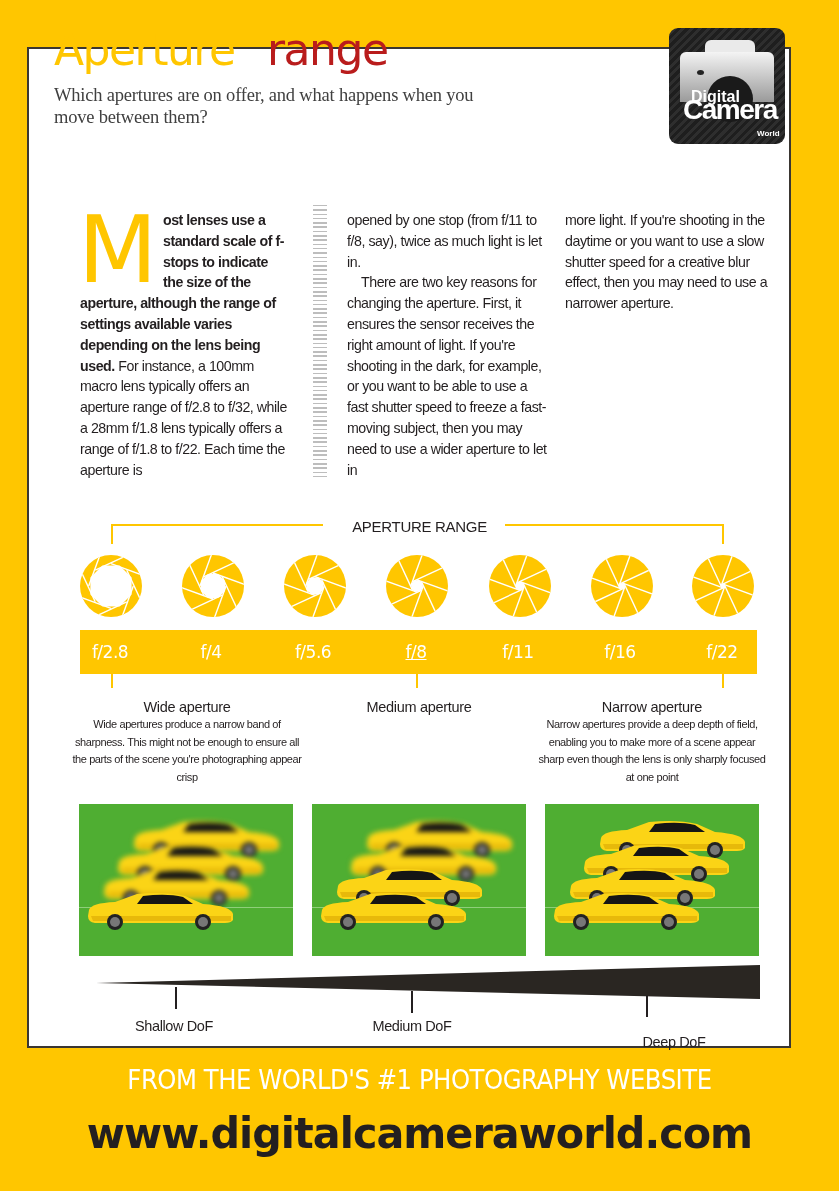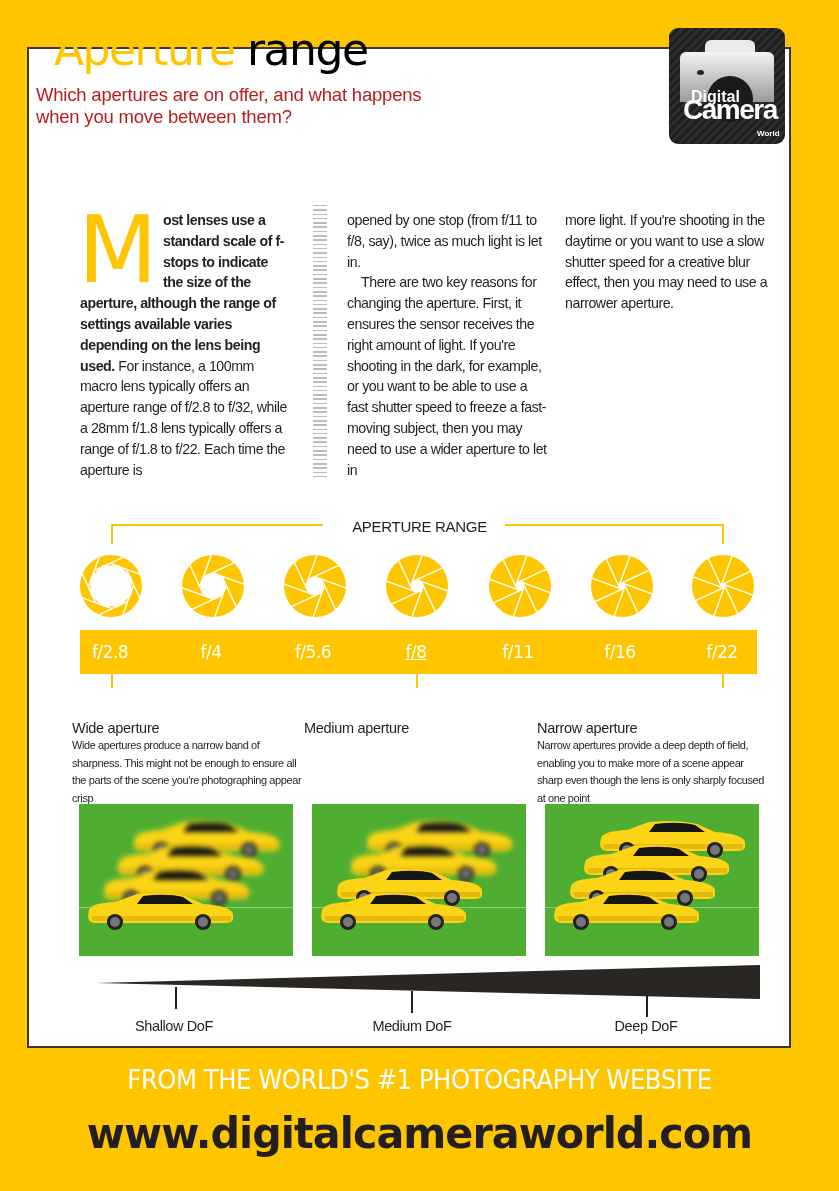--- a/index.html
+++ b/index.html
@@ -1,21 +1,21 @@
 <!DOCTYPE html>
 <html><head>
 <meta charset="utf-8">
 <style>
   html,body{margin:0;padding:0;}
   body{width:839px;height:1191px;background:#ffc600;position:relative;overflow:hidden;font-family:"Liberation Sans",sans-serif;color:#231f20;}
   .page{position:absolute;left:27px;top:47px;width:764px;height:1001px;background:#fff;border:2px solid #3a3631;box-sizing:border-box;}
   .title{position:absolute;left:54px;top:25px;font-family:"DejaVu Sans",sans-serif;font-size:44px;letter-spacing:-1.5px;line-height:50px;white-space:nowrap;}
   .title .y{color:#ffc600;}
-  .title .k{color:#000000;}
-  .subtitle{position:absolute;left:36px;top:84px;width:420px;font-family:Liberation Sans, sans-serif;font-size:18.5px;line-height:22px;color:#b91c1c;letter-spacing:-0.2px;}
+  .title .k{color:#b91c1c;margin-left:20px;}
+  .subtitle{position:absolute;left:54px;top:84px;width:420px;font-family:Liberation Serif, serif;font-size:18.5px;line-height:22px;color:#404040;letter-spacing:-0.2px;}
   .logo{position:absolute;left:669px;top:28px;width:116px;height:116px;border-radius:9px;background:repeating-linear-gradient(135deg,#1e1e1e 0 3px,#2e2e2e 3px 6px);overflow:hidden;}
   .logo .cam{position:absolute;left:11px;top:24px;width:94px;height:50px;background:linear-gradient(#f4f4f4,#9a9a9a);border-radius:6px 6px 0 0;}
   .logo .hump{position:absolute;left:36px;top:12px;width:50px;height:16px;background:#eaeaea;border-radius:6px 6px 0 0;}
   .logo .lens{position:absolute;left:38px;top:48px;width:46px;height:46px;border-radius:50%;background:#1a1a1a;}
   .logo .dot{position:absolute;left:28px;top:42px;width:7px;height:5px;border-radius:50%;background:#222;}
   .logo .t1{position:absolute;left:22px;top:60px;color:#fff;font-size:16px;font-weight:bold;}
   .logo .t2{position:absolute;left:14px;top:66px;color:#fff;font-size:28px;font-weight:bold;letter-spacing:-1.5px;font-family:"Liberation Sans",sans-serif;}
   .logo .t3{position:absolute;left:88px;top:101px;color:#fff;font-size:8px;font-weight:bold;}
   .col{position:absolute;top:210px;font-family:"Liberation Sans",sans-serif;font-size:14.2px;line-height:20.8px;letter-spacing:-0.45px;color:#231f20;}
   .col1{left:80px;width:210px;}
@@ -23,21 +23,21 @@
   .col3{left:565px;width:205px;}
   .dropcap{float:left;font-family:"DejaVu Sans",sans-serif;font-size:92px;line-height:74px;color:#ffc600;margin:4px 6px 0 -2px;font-weight:normal;}
   .lead{font-weight:bold;}
   .indent{text-indent:14px;display:block;}
   .divider{position:absolute;left:313px;top:205px;width:14px;height:275px;background:repeating-linear-gradient(#bdbdbd 0 1.5px,transparent 1.5px 4.3px);}
   .range-label{position:absolute;left:0;width:100%;top:518px;text-align:center;font-size:15px;letter-spacing:-0.3px;}
   .hline{position:absolute;background:#ffc600;}
   .iris{position:absolute;top:555px;width:62px;height:62px;}
   .fbar{position:absolute;left:80px;top:630px;width:677px;height:44px;background:#ffc600;}
   .flabel{position:absolute;top:642px;color:#fff;font-size:17px;font-family:"DejaVu Sans",sans-serif;letter-spacing:-0.5px;text-align:center;width:60px;}
-  .desc{position:absolute;top:698px;width:230px;text-align:left;font-size:11px;line-height:17.5px;letter-spacing:-0.4px;margin-top:21px;}
+  .desc{position:absolute;top:698px;width:230px;text-align:center;font-size:11px;line-height:17.5px;letter-spacing:-0.4px;}
   .desc h3{margin:0 0 0 0;font-weight:normal;font-size:14.5px;line-height:18px;letter-spacing:-0.3px;}
   .scene{position:absolute;top:804px;width:214px;height:152px;background:#4fae32;overflow:hidden;}
   .scene .horizon{position:absolute;left:0;right:0;top:103px;height:1px;background:#8fcf7a;}
   .car{position:absolute;width:150px;height:40px;}
   .wedge{position:absolute;left:96px;top:965px;width:664px;height:34px;}
   .tick{position:absolute;width:2px;height:22px;background:#231f20;}
   .dof{position:absolute;top:1018px;font-size:14.5px;letter-spacing:-0.4px;text-align:center;width:120px;}
   .footer1{position:absolute;left:0;width:100%;top:1064px;text-align:center;color:#fff;font-family:"DejaVu Sans",sans-serif;font-size:27px;letter-spacing:-0.5px;transform:scaleX(0.9);}
   .footer2{position:absolute;left:0;width:100%;top:1108px;text-align:center;color:#231f20;font-family:"DejaVu Sans",sans-serif;font-weight:bold;font-size:43px;letter-spacing:-1px;transform:scaleX(0.96);}
 </style>
@@ -384,16 +384,16 @@
   </div>
 
 <svg class="wedge" viewBox="0 0 664 34" preserveAspectRatio="none">
   <polygon points="0,18 664,0 664,34" fill="#2a2622"></polygon>
 </svg>
 <div class="tick" style="left:175px;top:987px;"></div>
 <div class="tick" style="left:411px;top:991px;"></div>
 <div class="tick" style="left:646px;top:995px;"></div>
 <div class="dof" style="left:114px;">Shallow DoF</div>
 <div class="dof" style="left:352px;">Medium DoF</div>
-<div class="dof" style="left:586px;">Deep DoF</div>
+<div class="dof" style="left:614px;margin-top:16px;">Deep DoF</div>
 
 <div class="footer1">FROM THE WORLD'S #1 PHOTOGRAPHY WEBSITE</div>
 <div class="footer2">www.digitalcameraworld.com</div>
 
 </body></html>

